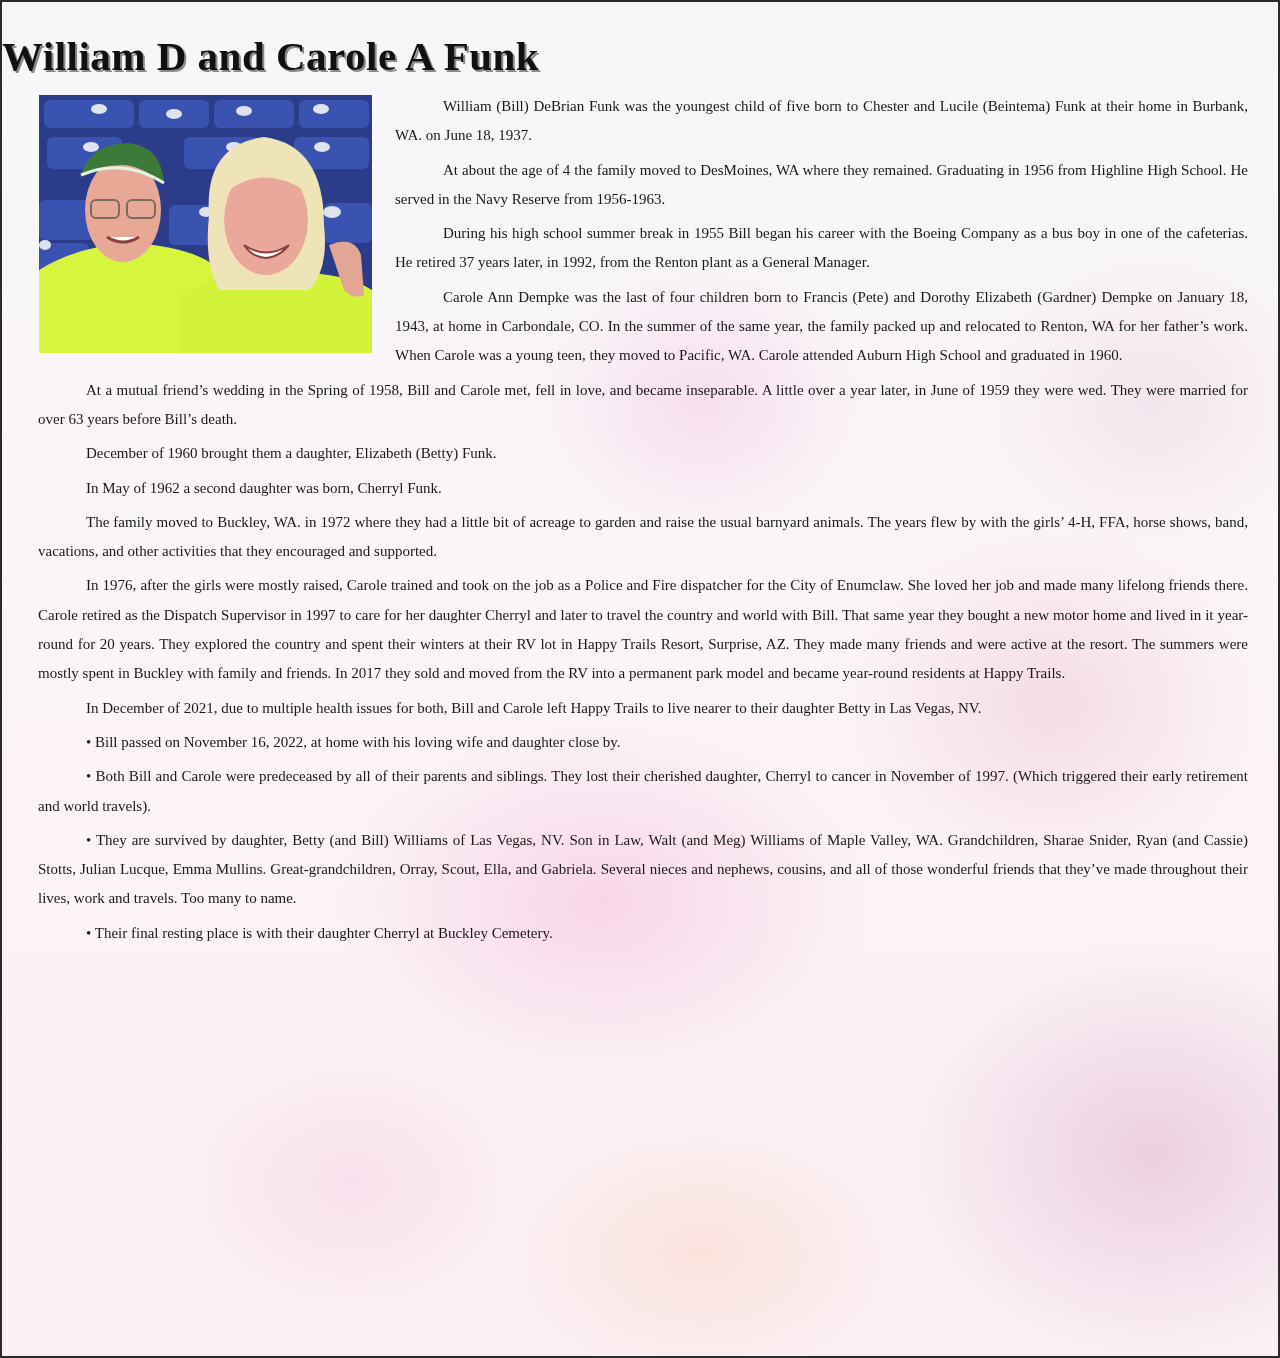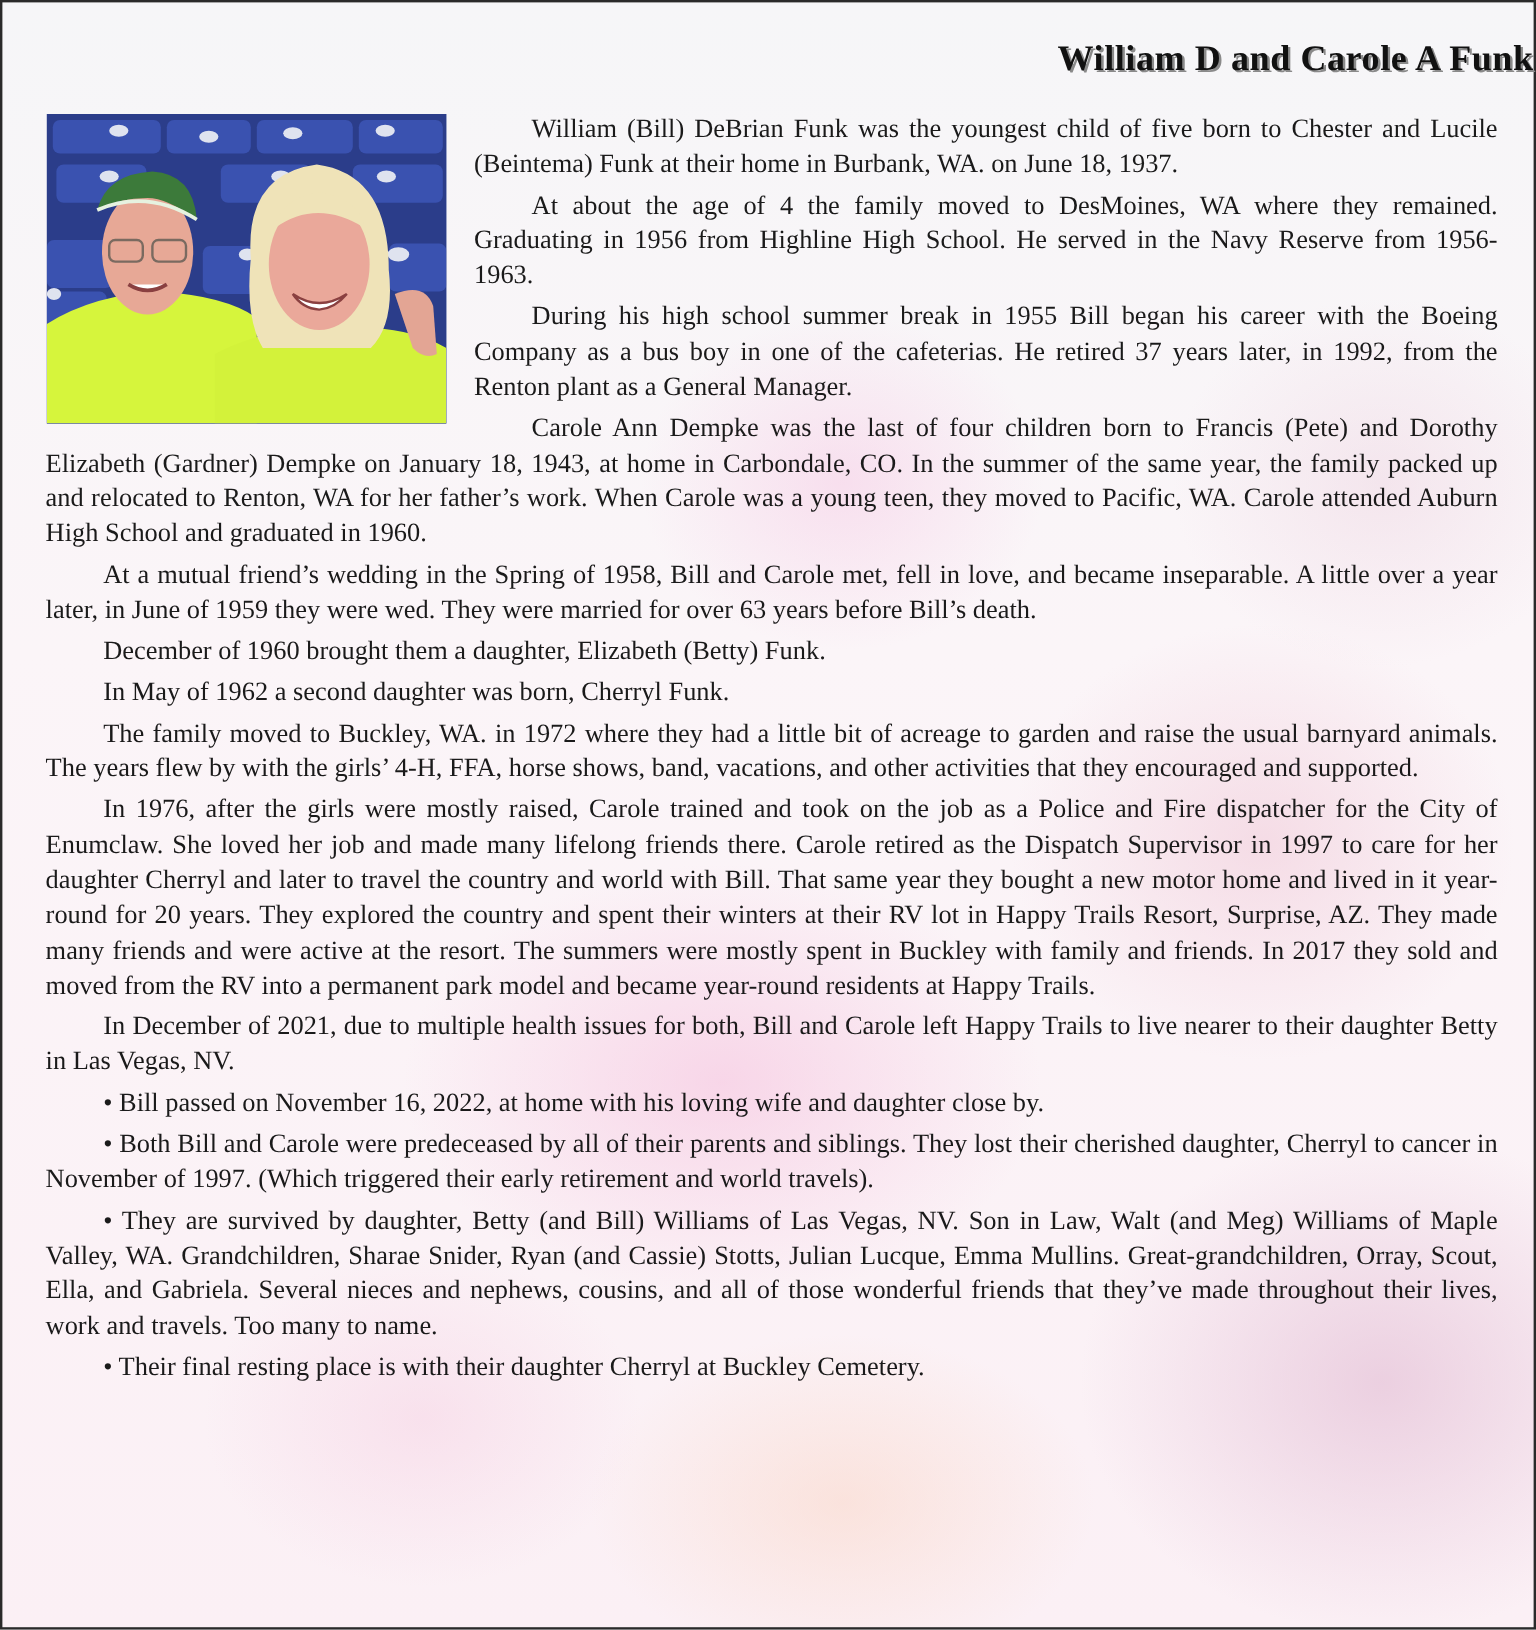--- a/index.html
+++ b/index.html
@@ -23,46 +23,45 @@
         radial-gradient(ellipse 300px 200px at 700px 1250px, rgba(250,215,200,0.55), rgba(255,255,255,0) 70%),
         radial-gradient(ellipse 260px 200px at 350px 1180px, rgba(245,205,225,0.45), rgba(255,255,255,0) 70%),
         radial-gradient(ellipse 240px 200px at 700px 400px, rgba(245,195,225,0.45), rgba(255,255,255,0) 70%),
         radial-gradient(ellipse 250px 220px at 1150px 400px, rgba(235,205,220,0.4), rgba(255,255,255,0) 70%),
         linear-gradient(180deg, #f6f6f8 0%, #fbf5f8 40%, #fbf0f5 100%);
     }
     .title {
       position: absolute;
       left: 0; right: 0;
       top: 30px;
-      text-align: right;
+      text-align: left;
       font-family: "Liberation Serif", "DejaVu Serif", serif;
       font-weight: bold;
-      font-size: 30px;
+      font-size: 41px;
       letter-spacing: 0.5px;
       color: #111;
       text-shadow: 2px 2px 0 #8a8a8a;
       transform: scaleX(1.0);
-      padding-left: 12px;
     }
     .photo {
       position: absolute;
       left: 37px;
       top: 93px;
       width: 333px;
       height: 258px;
       overflow: hidden;
       background: #2c3f8c;
     }
     .body-text {
       position: absolute;
       left: 36px;
       top: 90px;
       width: 1210px;
       font-family: "Liberation Serif", "DejaVu Serif", serif;
-      font-size: 22px;
+      font-size: 15px;
       line-height: 29.3px;
       color: #1a1a1a;
       text-align: justify;
     }
     .float-spacer {
       float: left;
       width: 357px;
       height: 262px;
     }
     .para {

